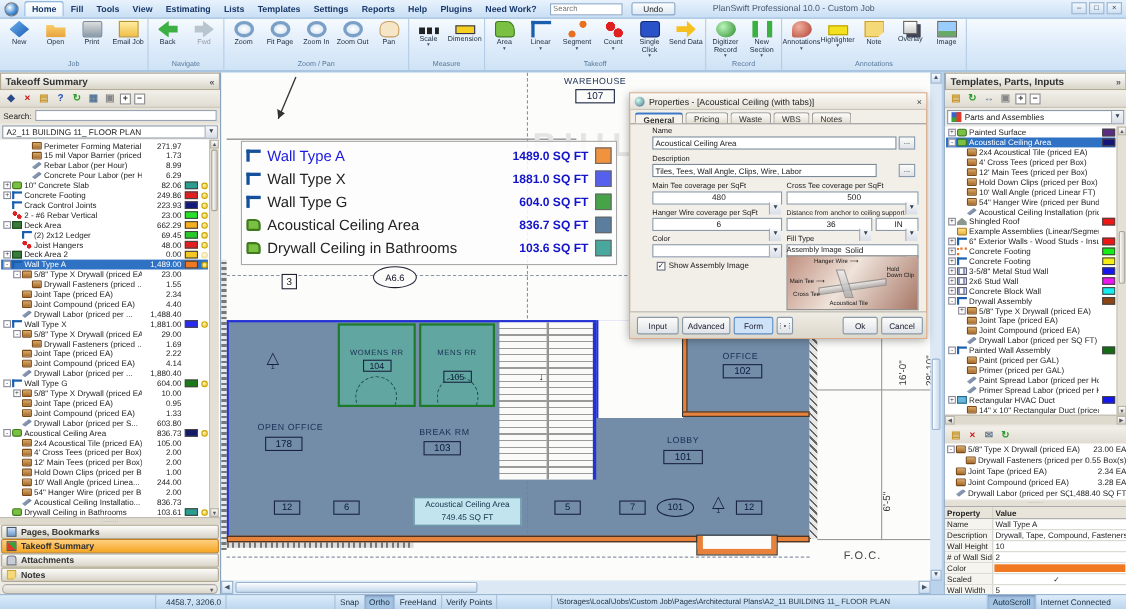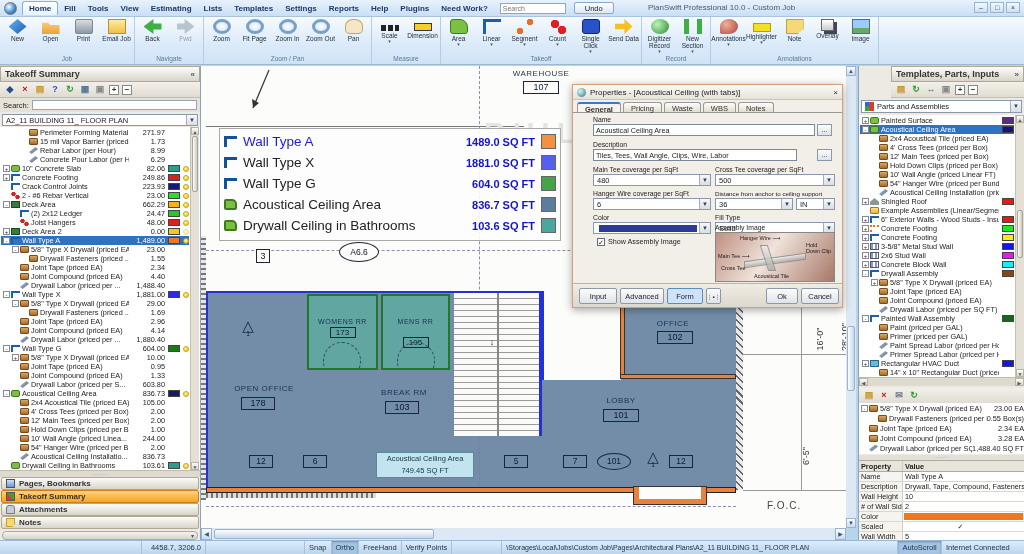--- a/index.html
+++ b/index.html
@@ -153,33 +153,33 @@
   #dtitle{height:15px;background:linear-gradient(#fbfaf7,#e6e2d8);border-bottom:1px solid #c8c4b8;display:flex;align-items:center;padding:0 4px;font-size:8px;color:#222;}
   #dtitle .dico{width:9px;height:9px;border-radius:50%;background:radial-gradient(circle at 35% 35%,#cfe,#468);margin-right:4px;flex:none;}
   #dclose{margin-left:auto;font-size:8px;color:#333;}
   #dtabs{display:flex;padding:2px 4px 0 4px;border-bottom:1px solid #999;height:13px;}
   .dtab{padding:1px 7px;font-size:7.5px;background:linear-gradient(#fdfdfb,#e2ddd0);border:1px solid #999;border-bottom:none;border-radius:3px 3px 0 0;margin-right:2px;color:#333;}
   .dtab.active{background:#f6f3ed;border-top:2px solid #3a78c8;position:relative;top:0px;font-weight:bold;}
   .dlabel{position:absolute;font-size:6.8px;color:#222;}
   .dlabel.small{font-size:6.2px;}
   .fld{position:absolute;background:#fff;border:1px solid #7a8a99;height:12px;font-size:7.2px;display:flex;align-items:center;padding-left:2px;}
   .dots{position:absolute;width:15px;height:12px;border:1px solid #8899aa;background:linear-gradient(#fcfcfa,#dfe3e8);font-size:7px;text-align:center;line-height:10px;}
-  .dcmb{position:absolute;height:12px;}
+  .dcmb{position:absolute;height:12px;flex-direction:column;}
   .cbar{flex:1;height:7px;background:#2b3a96;margin:0 2px;}
   #dchk{position:absolute;left:24px;top:152px;display:flex;align-items:center;font-size:7.2px;}
   #dchk .box{width:8px;height:8px;border:1px solid #667;background:#fff;font-size:7px;line-height:7px;text-align:center;margin-right:3px;color:#222;}
   #dimg{position:absolute;left:142px;top:147px;width:120px;height:50px;background:linear-gradient(125deg,#c09080,#efe3da 45%,#a87868);border:1px solid #888;font-size:5.5px;color:#1a1a1a;}
   #dimg .l{position:absolute;line-height:6px;}
   #dimg .bar{position:absolute;background:linear-gradient(#eee,#aaa);border:1px solid #878787;opacity:.8;}
   #dbtnbar{position:absolute;left:0;right:0;bottom:0;height:24px;background:linear-gradient(#efece4,#ddd8cc);border-top:1px solid #b8b4a8;}
   .dbtn{position:absolute;top:4px;height:16px;border:1px solid #8899aa;background:linear-gradient(#fcfcfa,#dfe3e8);border-radius:2px;font-size:7.5px;display:flex;align-items:center;justify-content:center;color:#223;}
   .dbtn.formactive{border:1px solid #5a8ac8;background:#cfe3f8;}
 
   
-  #rightpanel{position:absolute;left:858px;top:66px;width:166px;height:474px;background:#eceae2;border-left:1px solid #8aa4c0;z-index:10;padding-left:32px;}
+  #rightpanel{position:absolute;left:858px;top:66px;width:166px;height:474px;background:#eceae2;border-left:1px solid #8aa4c0;z-index:10;}
   #rcombo{position:absolute;left:2px;right:2px;top:34px;height:13px;}
   .quad{width:9px;height:9px;background:#36c;box-shadow:inset -4.5px 0 #e03a2a,inset 0 -4.5px #3aa03a;margin-right:3px;flex:none;}
   #rtree{top:49px;height:262px;padding:1px 10px 0 1px;}
   #rhscroll{position:absolute;left:0;right:0;top:311px;height:9px;background:#dedace;border-top:1px solid #c0bcb0;display:flex;font-size:5px;color:#556;}
   #rhscroll .e{width:9px;background:linear-gradient(#fcfcfa,#d8d4c8);border:1px solid #b8b4a8;text-align:center;line-height:8px;}
   #rhscroll .t{flex:1;}
   #rtools2{position:absolute;left:0;right:0;top:322px;}
   #rdetail{top:337px;height:51px;}
   #rdetail .trow{height:10px;font-size:7.3px;}
   .dval{margin-left:auto;flex:none;}
@@ -512,21 +512,21 @@
         <span class="val">662.29</span>
         <span class="sw" style="background: rgb(245, 176, 33);"></span>
         <span class="bulb"></span>
       </div>
 
       <div class="trow">
         <span class="indent" style="padding-left: 11px;"></span>
         <span class="exp"></span>
         <span class="ti i-linear"></span>
         <span class="lbl">(2) 2x12 Ledger</span>
-        <span class="val">24.47</span>
+        <span class="val">69.45</span>
         <span class="sw" style="background: rgb(40, 200, 40);"></span>
         <span class="bulb"></span>
       </div>
 
       <div class="trow">
         <span class="indent" style="padding-left: 11px;"></span>
         <span class="exp"></span>
         <span class="ti i-count"></span>
         <span class="lbl">Joist Hangers</span>
         <span class="val">48.00</span>
@@ -632,21 +632,21 @@
         <span class="val">1.69</span>
         <span class="sw" style="visibility: hidden;"></span>
         <span class="bulb" style="visibility: hidden;"></span>
       </div>
 
       <div class="trow">
         <span class="indent" style="padding-left: 11px;"></span>
         <span class="exp"></span>
         <span class="ti i-part"></span>
         <span class="lbl">Joint Tape (priced EA)</span>
-        <span class="val">2.96</span>
+        <span class="val">2.22</span>
         <span class="sw" style="visibility: hidden;"></span>
         <span class="bulb" style="visibility: hidden;"></span>
       </div>
 
       <div class="trow">
         <span class="indent" style="padding-left: 11px;"></span>
         <span class="exp"></span>
         <span class="ti i-part"></span>
         <span class="lbl">Joint Compound (priced EA)</span>
         <span class="val">4.14</span>
@@ -894,21 +894,21 @@
 
   <div class="abs" id="mainblue"></div>
   <div class="abs" id="whitegap"></div>
   <div class="abs" id="stairs">
     <div class="abs" id="stairmid"></div>
     <span class="abs" style="left:42%;top:44px;font-size:9px;color:#111;">↓</span>
   </div>
 
   <div class="abs room" style="left:106px;top:228px;width:71px;height:76px;">
     <div class="roomname" style="margin-top:22px;font-size:7px;">WOMENS RR</div>
-    <div class="numbox" style="width:26px;height:11px;font-size:8px;line-height:9px;margin:2px auto 0;">173</div>
+    <div class="numbox" style="width:26px;height:11px;font-size:8px;line-height:9px;margin:2px auto 0;">104</div>
     <div class="roomcircle"></div>
   </div>
   <div class="abs room" style="left:180px;top:228px;width:69px;height:76px;">
     <div class="roomname" style="margin-top:22px;font-size:7px;">MENS RR</div>
     <div class="numbox" style="width:26px;height:11px;font-size:8px;line-height:9px;margin:12px auto 0;">105</div>
     <div class="roomcircle"></div>
   </div>
 
   <div class="abs owall" style="left:419px;top:233px;width:5px;height:79px;"></div>
   <div class="abs owall" style="left:419px;top:308px;width:116px;height:5px;"></div>

